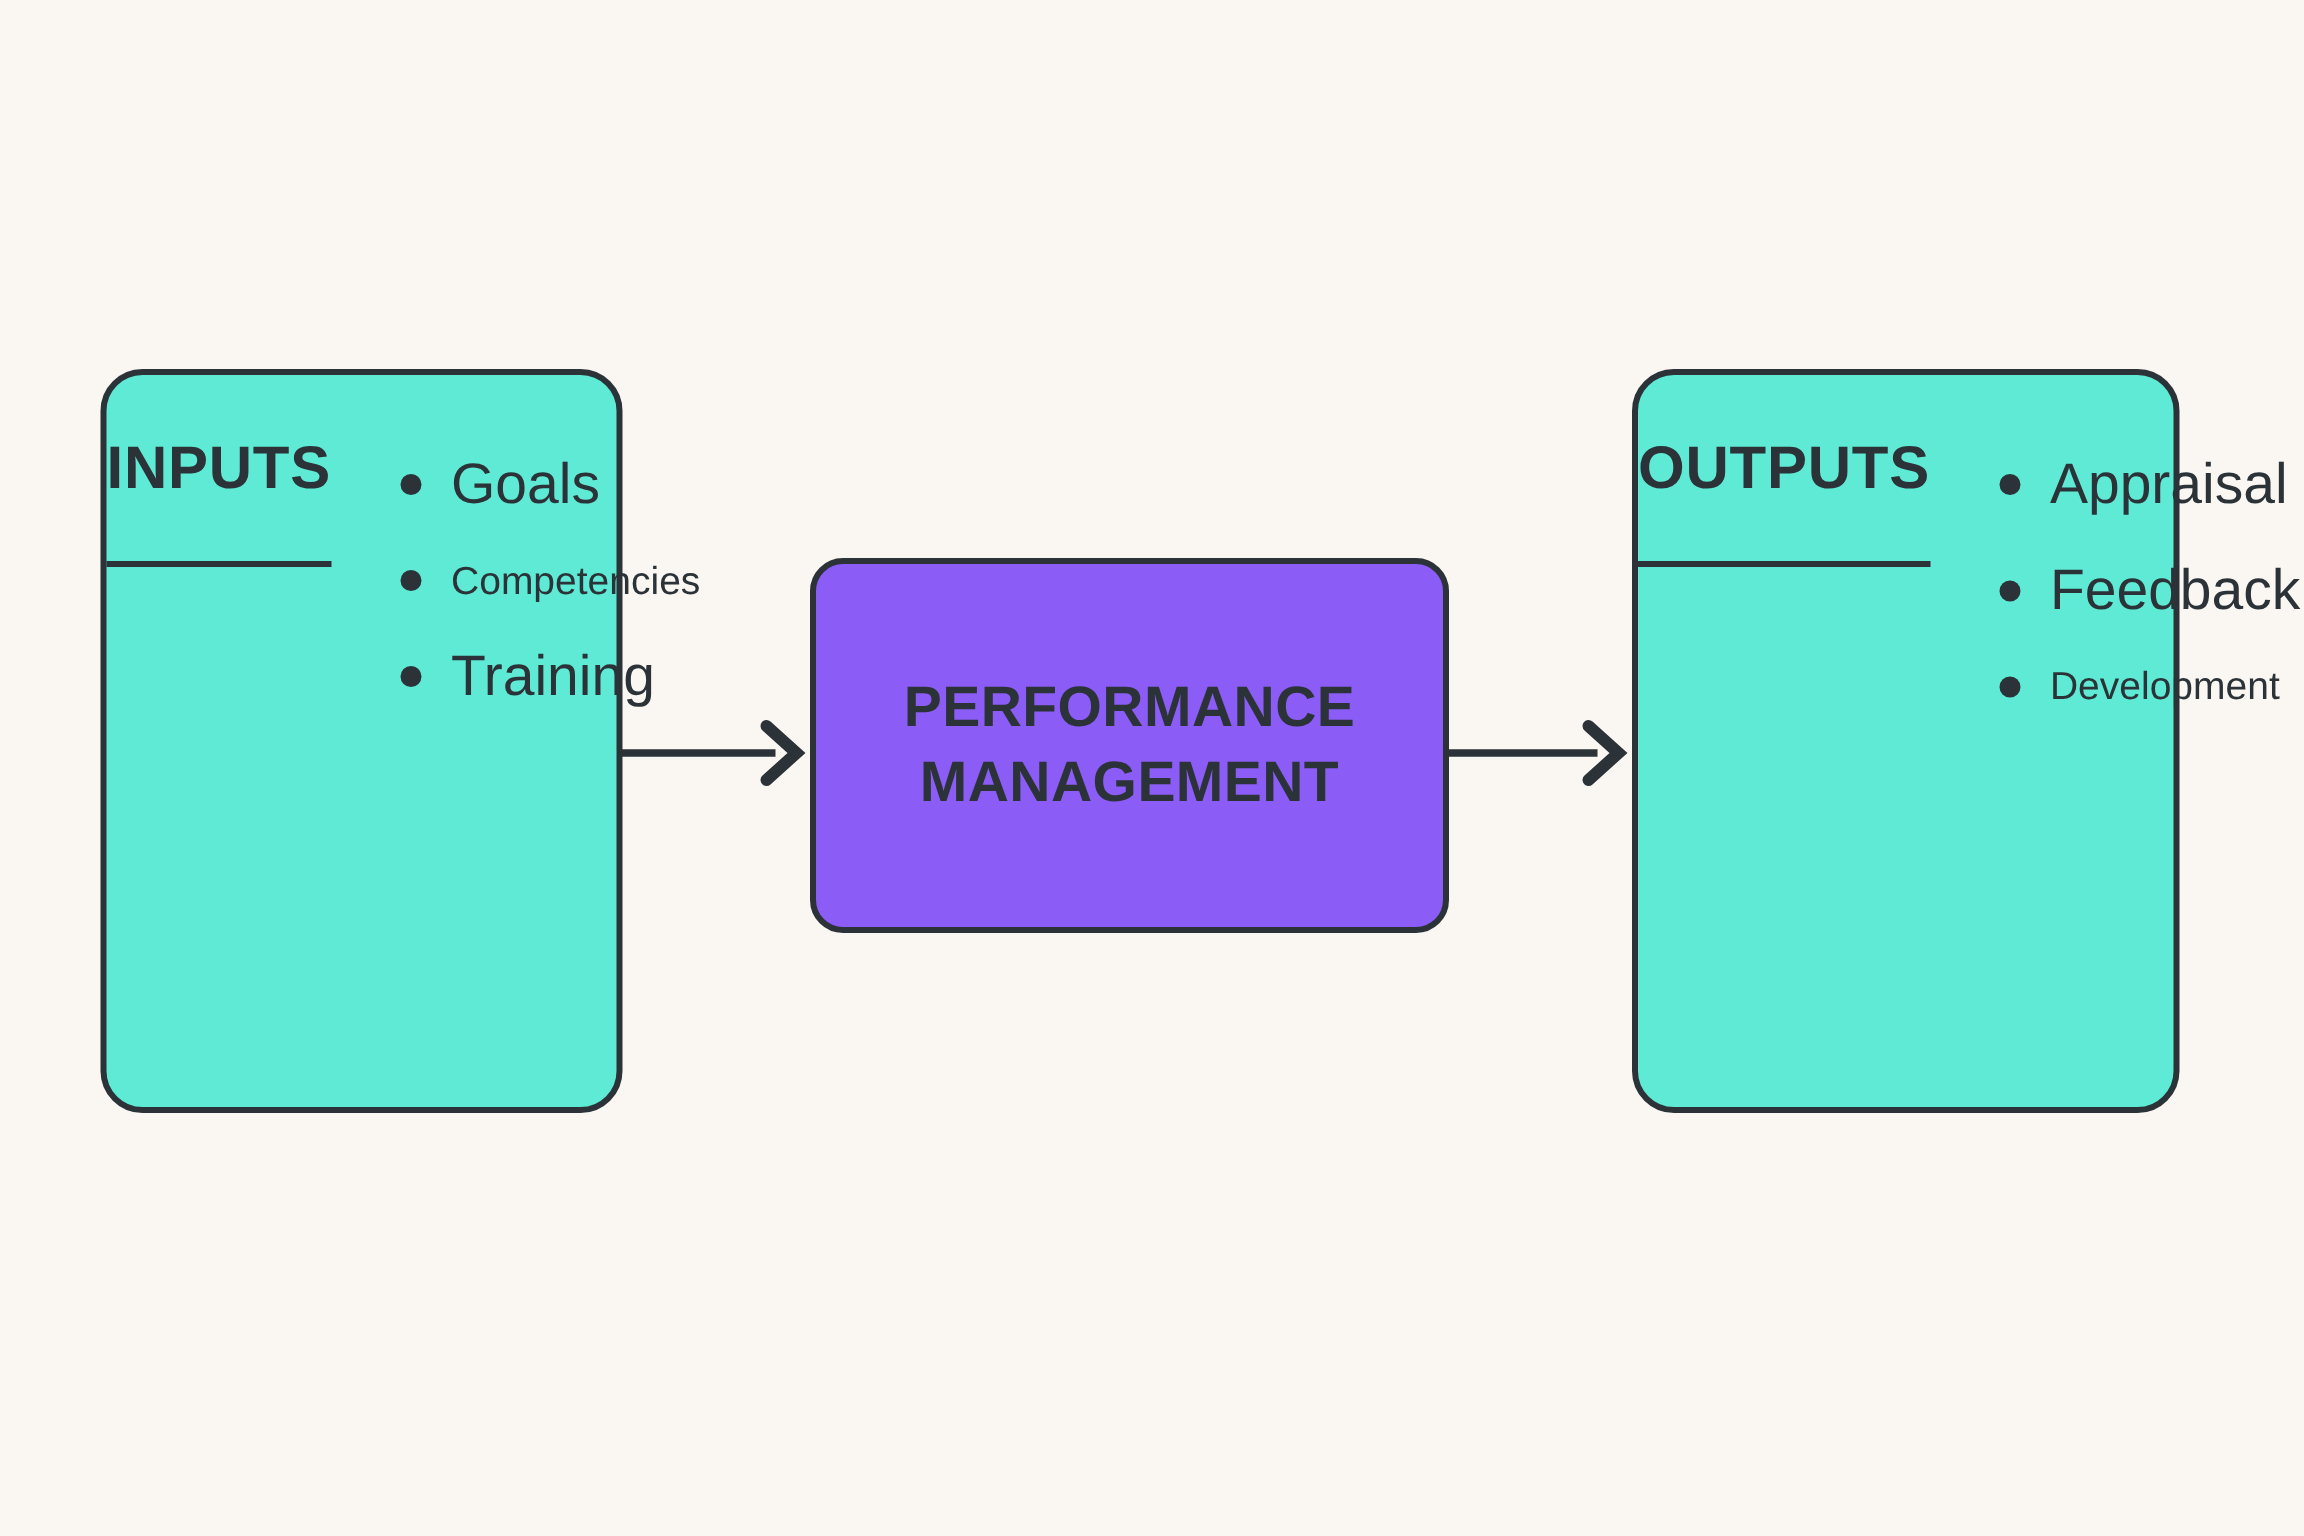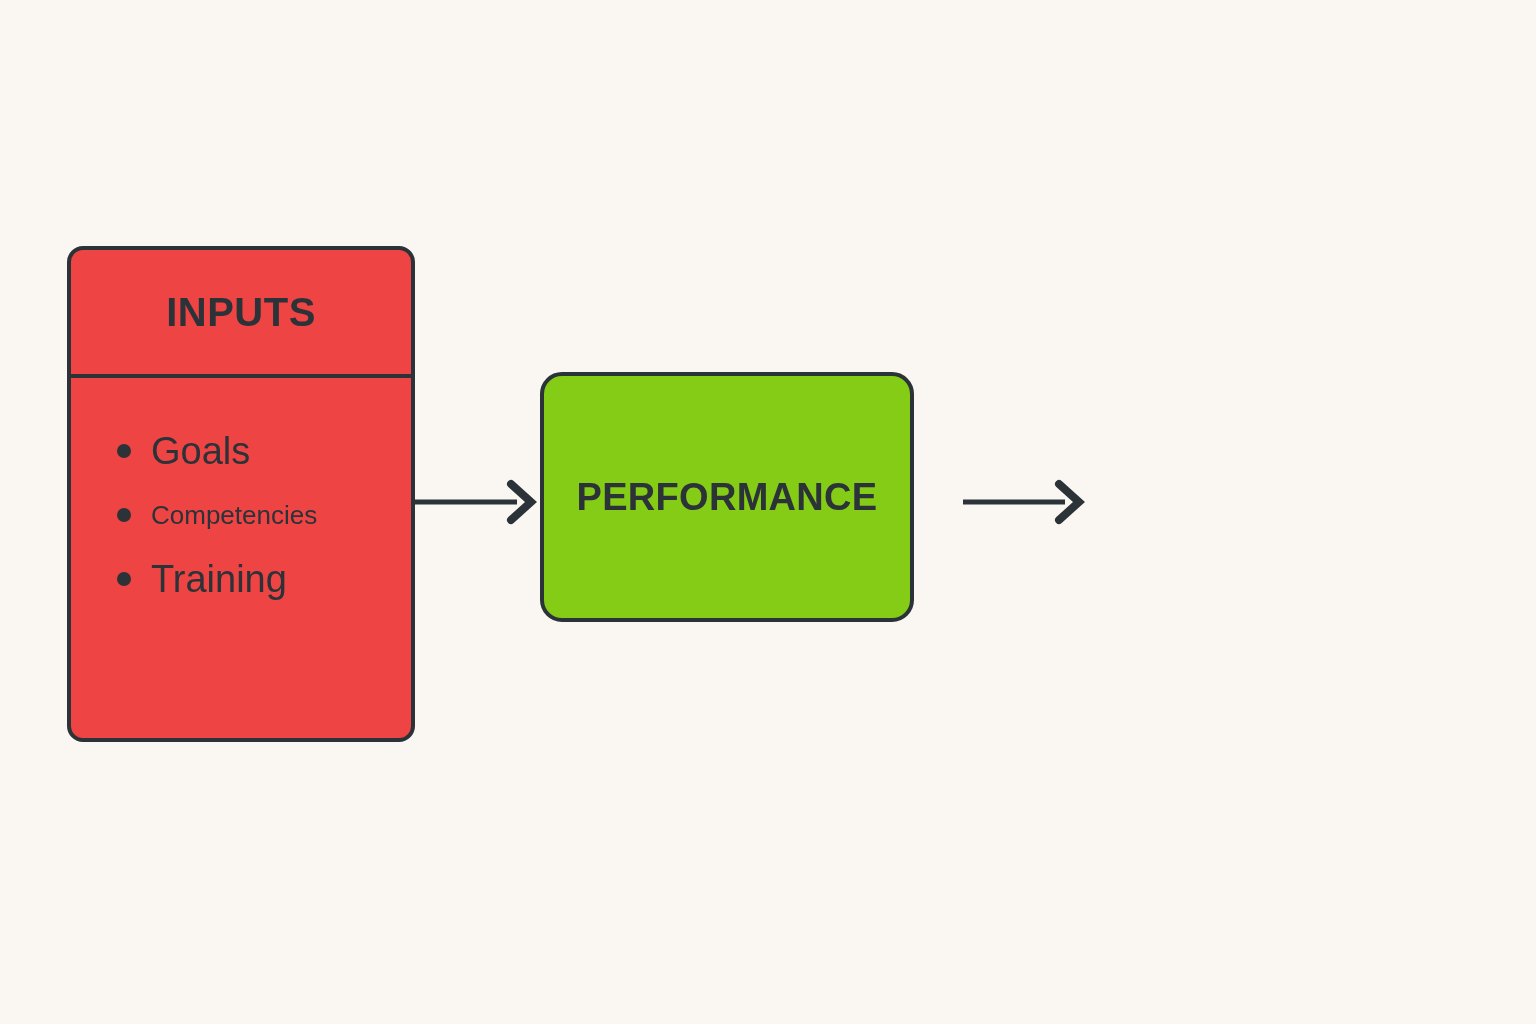--- a/index.html
+++ b/index.html
@@ -17,25 +17,24 @@
   #diagram {
     position: relative;
     width: 1536px;
     height: 1024px;
   }
 
   
   .panel {
     position: absolute;
     box-sizing: border-box;
-    background: #ef4444;
+    background: #5eead4;
     border: 4px solid #2b3338;
-    border-radius: 16px;
-    display: flex;
-    flex-direction: column;
+    border-radius: 28px;
+    display: flex;
   }
   .panel-header {
     height: 128px;
     flex: 0 0 128px;
     border-bottom: 4px solid #2b3338;
     display: flex;
     align-items: center;
     justify-content: center;
     box-sizing: border-box;
   }
@@ -94,24 +93,24 @@
     top: 246px;
     width: 365px;
     height: 496px;
   }
 
   
   #process-box {
     position: absolute;
     left: 540px;
     top: 372px;
-    width: 374px;
+    width: 426px;
     height: 250px;
     box-sizing: border-box;
-    background: #84cc16;
+    background: #8b5cf6;
     border: 4px solid #2b3338;
     border-radius: 22px;
     display: flex;
     align-items: center;
     justify-content: center;
   }
   #process-label {
     font-size: 38px;
     font-weight: bold;
     color: #2b3338;
@@ -163,22 +162,44 @@
   </div>
 
   <svg class="arrow" id="arrow-inputs-to-process" viewBox="0 0 130 48" preserveAspectRatio="none">
     <line x1="0" y1="24" x2="104" y2="24" stroke="#2b3338" stroke-width="5" stroke-linecap="butt"></line>
     <polyline points="98,6 118,24 98,42" fill="none" stroke="#2b3338" stroke-width="8" stroke-linecap="round" stroke-linejoin="miter"></polyline>
   </svg>
 
   <div id="process-box">
     <div id="process-label">
       <span>PERFORMANCE</span><br>
+      <span>MANAGEMENT</span>
     </div>
   </div>
 
   <svg class="arrow" id="arrow-process-to-outputs" viewBox="0 0 128 48" preserveAspectRatio="none">
     <line x1="0" y1="24" x2="102" y2="24" stroke="#2b3338" stroke-width="5" stroke-linecap="butt"></line>
     <polyline points="96,6 116,24 96,42" fill="none" stroke="#2b3338" stroke-width="8" stroke-linecap="round" stroke-linejoin="miter"></polyline>
   </svg>
 
+  <div class="panel" id="outputs-panel">
+    <div class="panel-header">
+      <div class="panel-title">OUTPUTS</div>
+    </div>
+    <div class="panel-body">
+      <ul class="bullet-list">
+        <li class="bullet-item">
+          <span class="bullet-dot"></span>
+          <span class="bullet-text">Appraisal</span>
+        </li>
+        <li class="bullet-item">
+          <span class="bullet-dot"></span>
+          <span class="bullet-text">Feedback</span>
+        </li>
+        <li class="bullet-item">
+          <span class="bullet-dot"></span>
+          <span class="bullet-text shrink">Development</span>
+        </li>
+      </ul>
+    </div>
+  </div>
 
 </div>
 
 </body></html>

